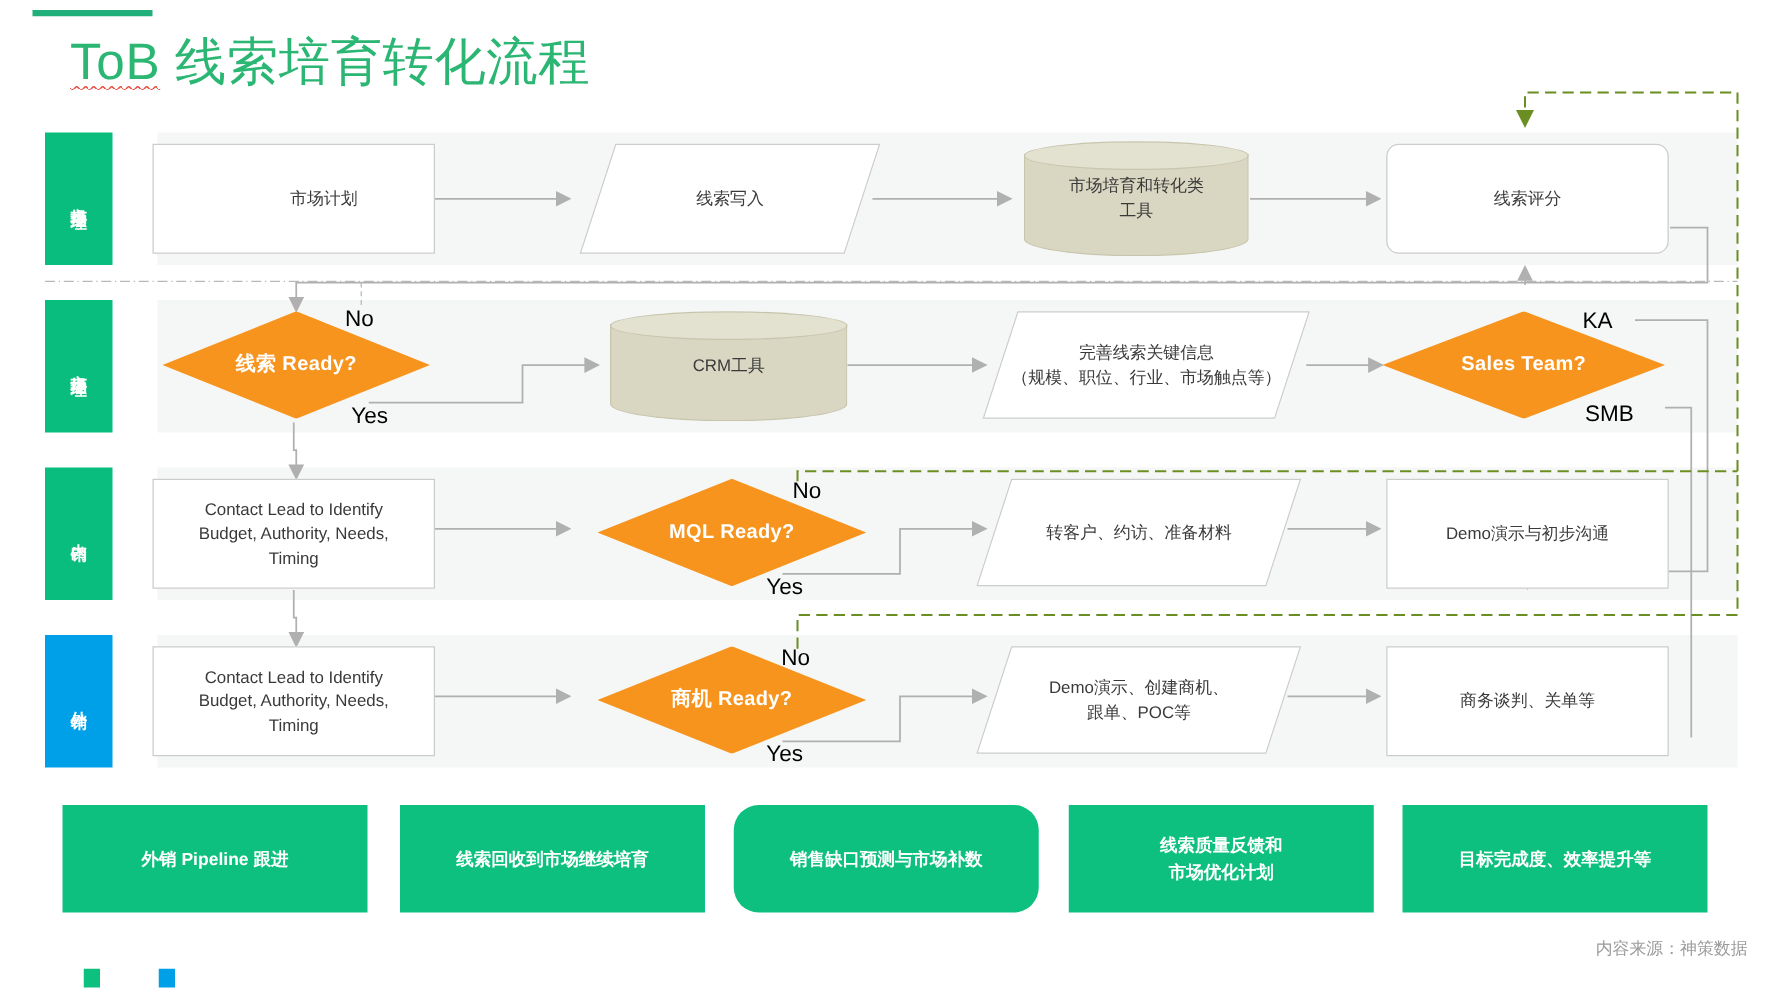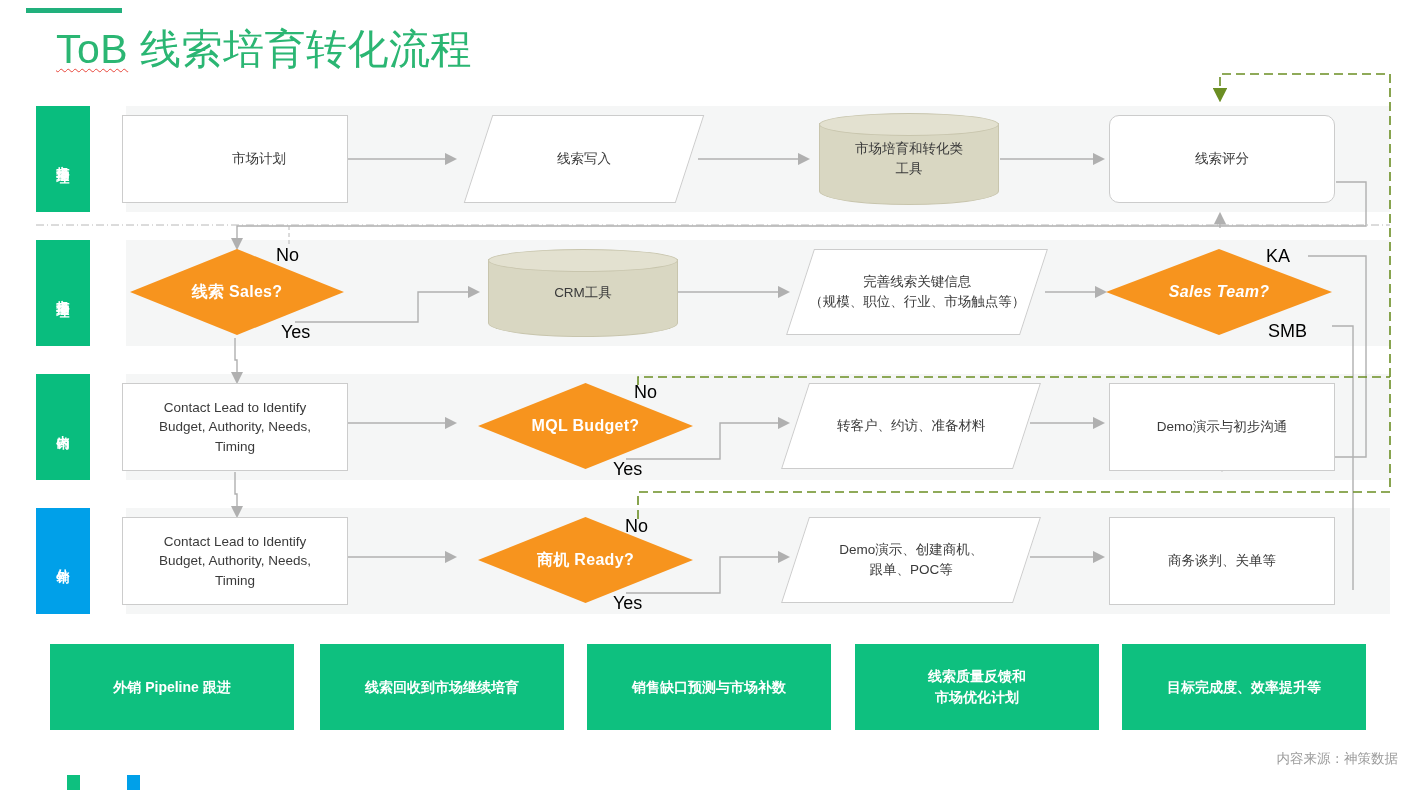--- a/index.html
+++ b/index.html
@@ -223,56 +223,56 @@
       <div>工具</div>
     </div>
   </div>
 
   <div class="node rect" style="left:1109px;top:115px;width:226px;height:88px;border-radius:10px;">
     <span>线索评分</span>
   </div>
 
   <div class="node diamond" style="left:130px;top:249px;width:214px;height:86px;">
     <div class="dia"></div>
-    <div class="dia-txt">线索 Sales?</div>
+    <div class="dia-txt">线索 Ready?</div>
   </div>
   <div class="elabel" style="left:276px;top:245px;">No</div>
   <div class="elabel" style="left:281px;top:322px;">Yes</div>
 
   <div class="node cyl" style="left:488px;top:249px;width:190px;height:88px;">
     <div class="cyl-body"></div>
     <div class="cyl-top"></div>
     <div class="cyl-txt">CRM工具</div>
   </div>
 
   <div class="node para" style="left:800px;top:249px;width:234px;height:86px;">
     <span class="ptxt">
       <span style="display:block">完善线索关键信息</span>
       <span style="display:block">（规模、职位、行业、市场触点等）</span>
     </span>
   </div>
 
-  <div class="node diamond" style="left:1106px;top:249px;width:226px;height:86px;font-style:italic;">
+  <div class="node diamond" style="left:1106px;top:249px;width:226px;height:86px;">
     <div class="dia"></div>
     <div class="dia-txt">Sales Team?</div>
   </div>
   <div class="elabel" style="left:1266px;top:246px;">KA</div>
   <div class="elabel" style="left:1268px;top:321px;">SMB</div>
 
   <div class="node rect" style="left:122px;top:383px;width:226px;height:88px;">
     <span>
       <span style="display:block">Contact Lead  to Identify</span>
       <span style="display:block">Budget, Authority, Needs,</span>
       <span style="display:block">Timing</span>
     </span>
   </div>
 
   <div class="node diamond" style="left:478px;top:383px;width:215px;height:86px;">
     <div class="dia"></div>
-    <div class="dia-txt">MQL Budget?</div>
+    <div class="dia-txt">MQL Ready?</div>
   </div>
   <div class="elabel" style="left:634px;top:382px;">No</div>
   <div class="elabel" style="left:613px;top:459px;">Yes</div>
 
   <div class="node para" style="left:795px;top:383px;width:232px;height:86px;">
     <span class="ptxt">转客户、约访、准备材料</span>
   </div>
 
   <div class="node rect" style="left:1109px;top:383px;width:226px;height:88px;">
     <span>Demo演示与初步沟通</span>
@@ -309,21 +309,21 @@
       <span style="display:block">外销 Pipeline 跟进</span>
       <span style="display:block"></span>
     </span>
   </div>
   <div class="card" style="left:320px;width:244px;">
     <span>
       <span style="display:block">线索回收到市场继续培育</span>
       <span style="display:block"></span>
     </span>
   </div>
-  <div class="card" style="left:587px;width:244px;">
+  <div class="card" style="left:587px;width:244px;border-radius:20px;">
     <span>
       <span style="display:block">销售缺口预测与市场补数</span>
       <span style="display:block"></span>
     </span>
   </div>
   <div class="card" style="left:855px;width:244px;">
     <span>
       <span style="display:block">线索质量反馈和</span>
       <span style="display:block">市场优化计划</span>
     </span>

